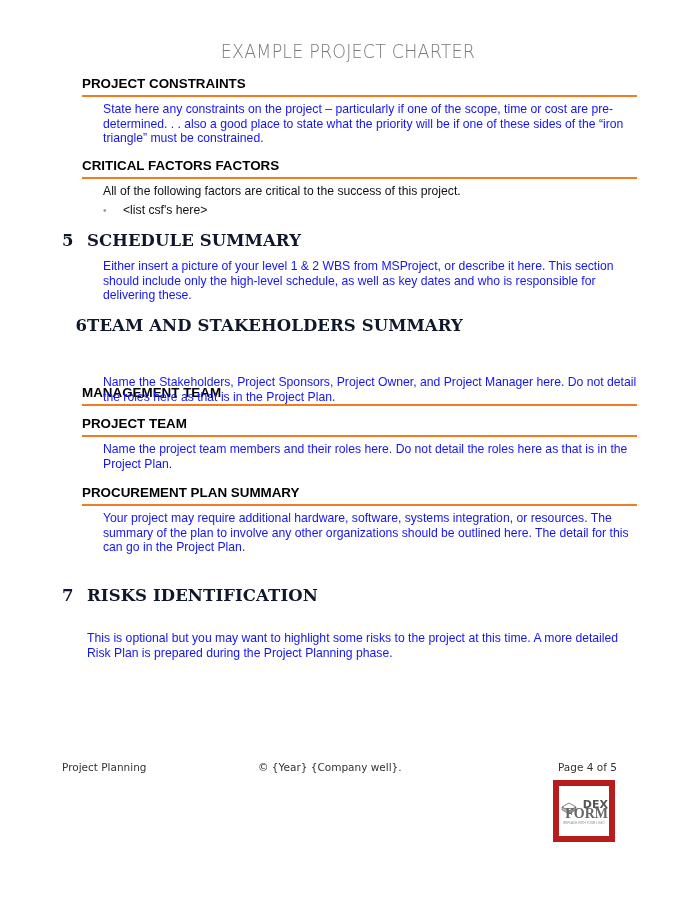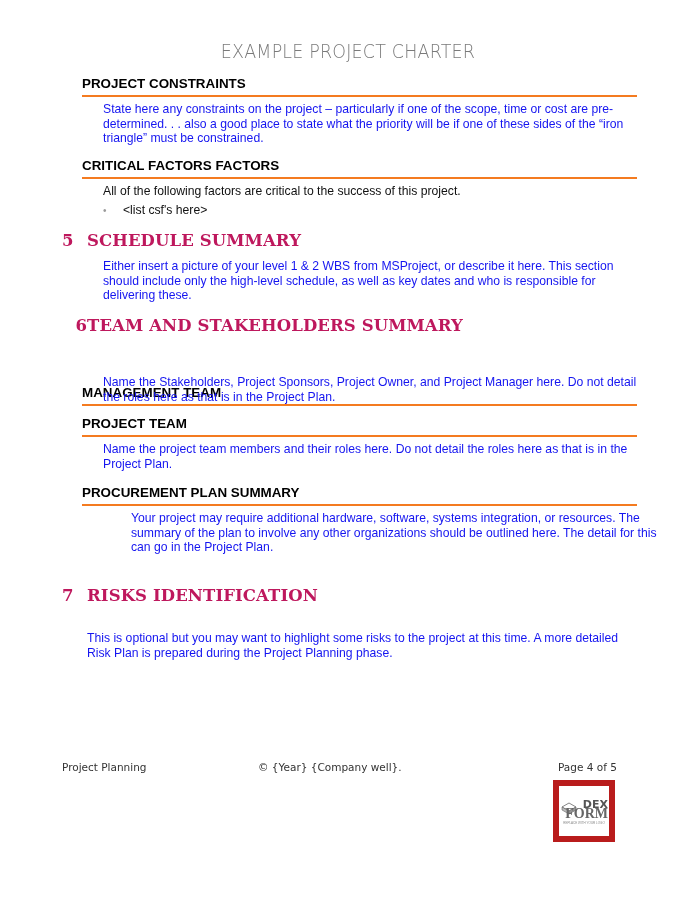--- a/index.html
+++ b/index.html
@@ -9,21 +9,21 @@
       font-family: "DejaVu Sans", sans-serif; font-weight: 300; font-size: 19px; color: #7a7a7a;
       letter-spacing: 0.2px; transform: scaleX(0.92);
     }
     .h2 {
       position: absolute; left: 82px; width: 555px;
       font-family: "Liberation Sans", sans-serif; font-weight: bold; font-size: 13.4px; color: #000000;
       padding-bottom: 3px; border-bottom: 2px solid #f47b20; line-height: 16px;
     }
     .h1 {
       position: absolute; left: 62px;
-      font-family: "DejaVu Serif", serif; font-weight: bold; font-size: 16.5px; color: #be185d;
+      font-family: "DejaVu Serif", serif; font-weight: bold; font-size: 16.5px; color: #0f172a;
       letter-spacing: 0.1px; white-space: nowrap;
     }
     .h1 .num { display: inline-block; width: 25px; }
     .para {
       position: absolute; left: 103px; width: 535px;
       font-family: "Liberation Sans", sans-serif; font-size: 12.2px; line-height: 14.6px; color: #1515f0;
     }
     .para.black { color: #111; }
     .para.wide { left: 87px; width: 555px; }
     .bullet {
@@ -70,21 +70,21 @@
     <span class="num">6</span><span>TEAM AND STAKEHOLDERS SUMMARY</span>
   </div>
 
   <div class="h2" style="top:349px;margin-top:36px;">MANAGEMENT TEAM</div>
   <div class="para" style="top:375px;">Name the Stakeholders, Project Sponsors, Project Owner, and Project Manager here. Do not detail the roles here as that is in the Project Plan.</div>
 
   <div class="h2" style="top:416px;">PROJECT TEAM</div>
   <div class="para" style="top:442px;">Name the project team members and their roles here. Do not detail the roles here as that is in the Project Plan.</div>
 
   <div class="h2" style="top:485px;">PROCUREMENT PLAN SUMMARY</div>
-  <div class="para" style="top:511px;margin-left:28px;">Your project may require additional hardware, software, systems integration, or resources. The summary of the plan to involve any other organizations should be outlined here. The detail for this can go in the Project Plan.</div>
+  <div class="para" style="top:511px;">Your project may require additional hardware, software, systems integration, or resources. The summary of the plan to involve any other organizations should be outlined here. The detail for this can go in the Project Plan.</div>
 
   <div class="h1" style="top:586px;">
     <span class="num">7</span><span>RISKS IDENTIFICATION</span>
   </div>
   <div class="para wide" style="top:631px;">This is optional but you may want to highlight some risks to the project at this time. A more detailed Risk Plan is prepared during the Project Planning phase.</div>
 
   <div class="footer" style="left:62px;">Project Planning</div>
   <div class="footer" style="left:258px;">© {Year} {Company well}.</div>
   <div class="footer" style="left:558px;">Page 4 of 5</div>
 

